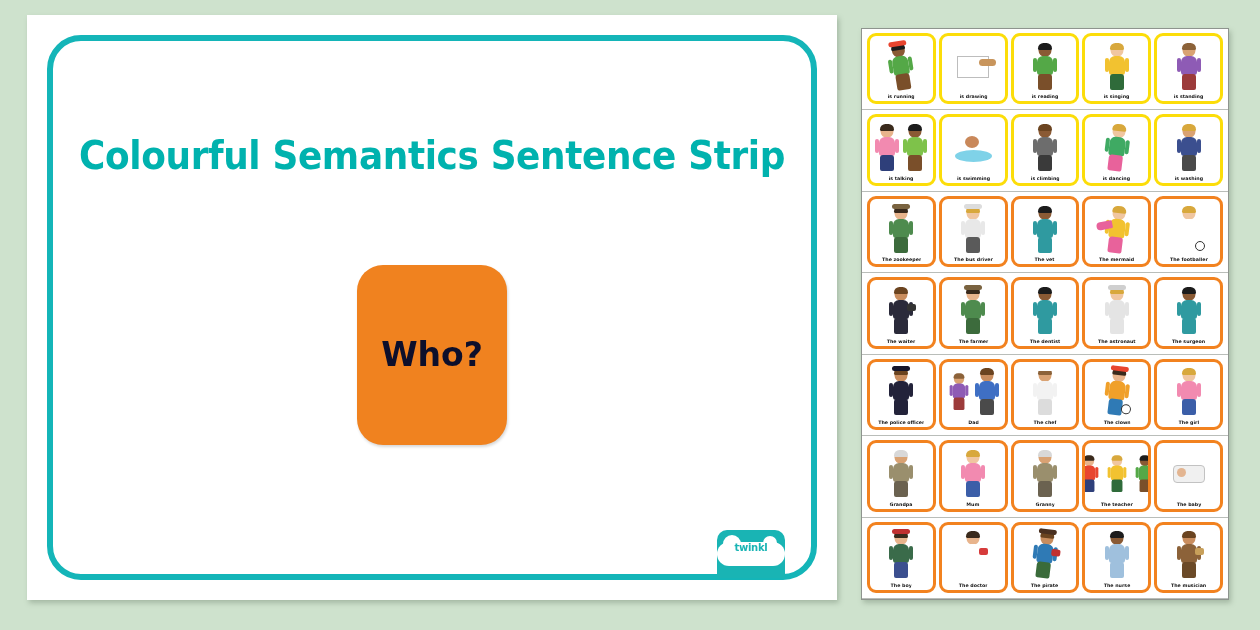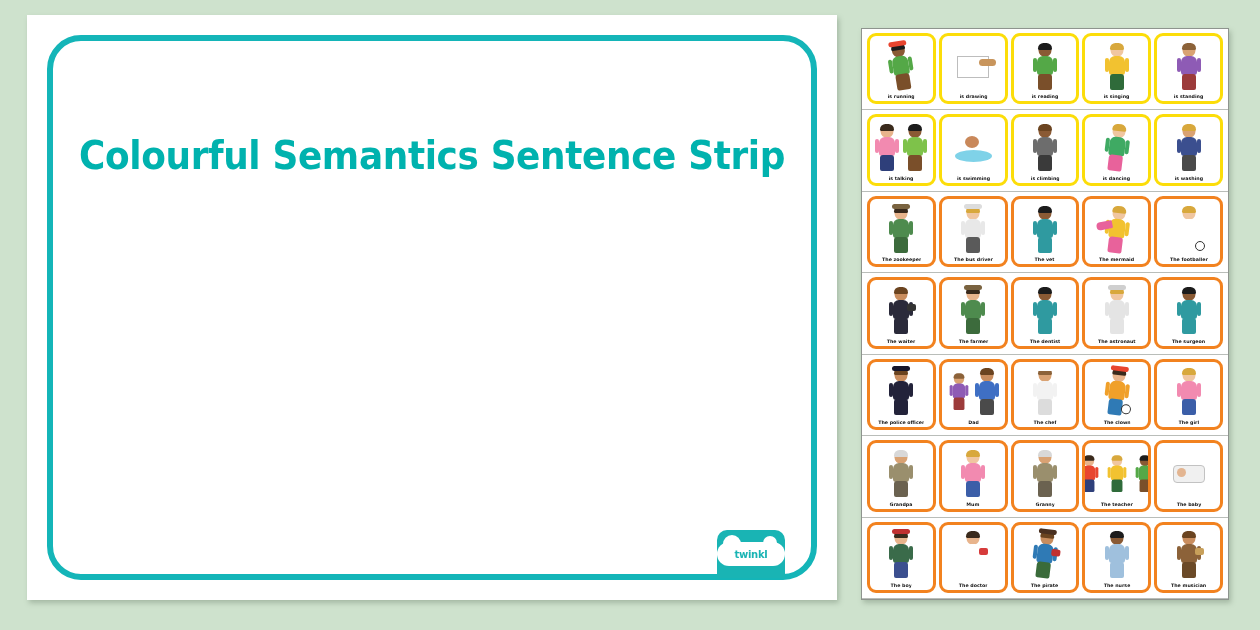--- a/index.html
+++ b/index.html
@@ -91,21 +91,21 @@
     align-items: center;
     justify-content: center;
   }
   #twinkl-cloud {
     position: relative;
     width: 74px;
     height: 24px;
     background: #ffffff;
     border-radius: 13px;
     display: flex;
-    align-items: center;
+    align-items: flex-start;
     justify-content: center;
   }
   #twinkl-cloud:before, #twinkl-cloud:after {
     content: "";
     position: absolute;
     background: #ffffff;
     border-radius: 50%;
   }
   #twinkl-cloud:before { width: 18px; height: 18px; left: 6px; top: -7px; }
   #twinkl-cloud:after  { width: 14px; height: 14px; right: 8px; top: -6px; }
@@ -249,20 +249,23 @@
 </style>
 </head>
 <body>
 
 <div id="slide-area">
   <div id="slide-border"></div>
 
   <div id="slide-title">Colourful Semantics Sentence Strip</div>
 
   <div id="card-row">
+    <div class="sem-card who">
+      <span>Who?</span>
+    </div>
   </div>
 
   <div id="twinkl-logo">
     <div id="twinkl-cloud">
       <span id="twinkl-word">twinkl</span>
     </div>
   </div>
 </div>
 
 <div id="right-panel">

